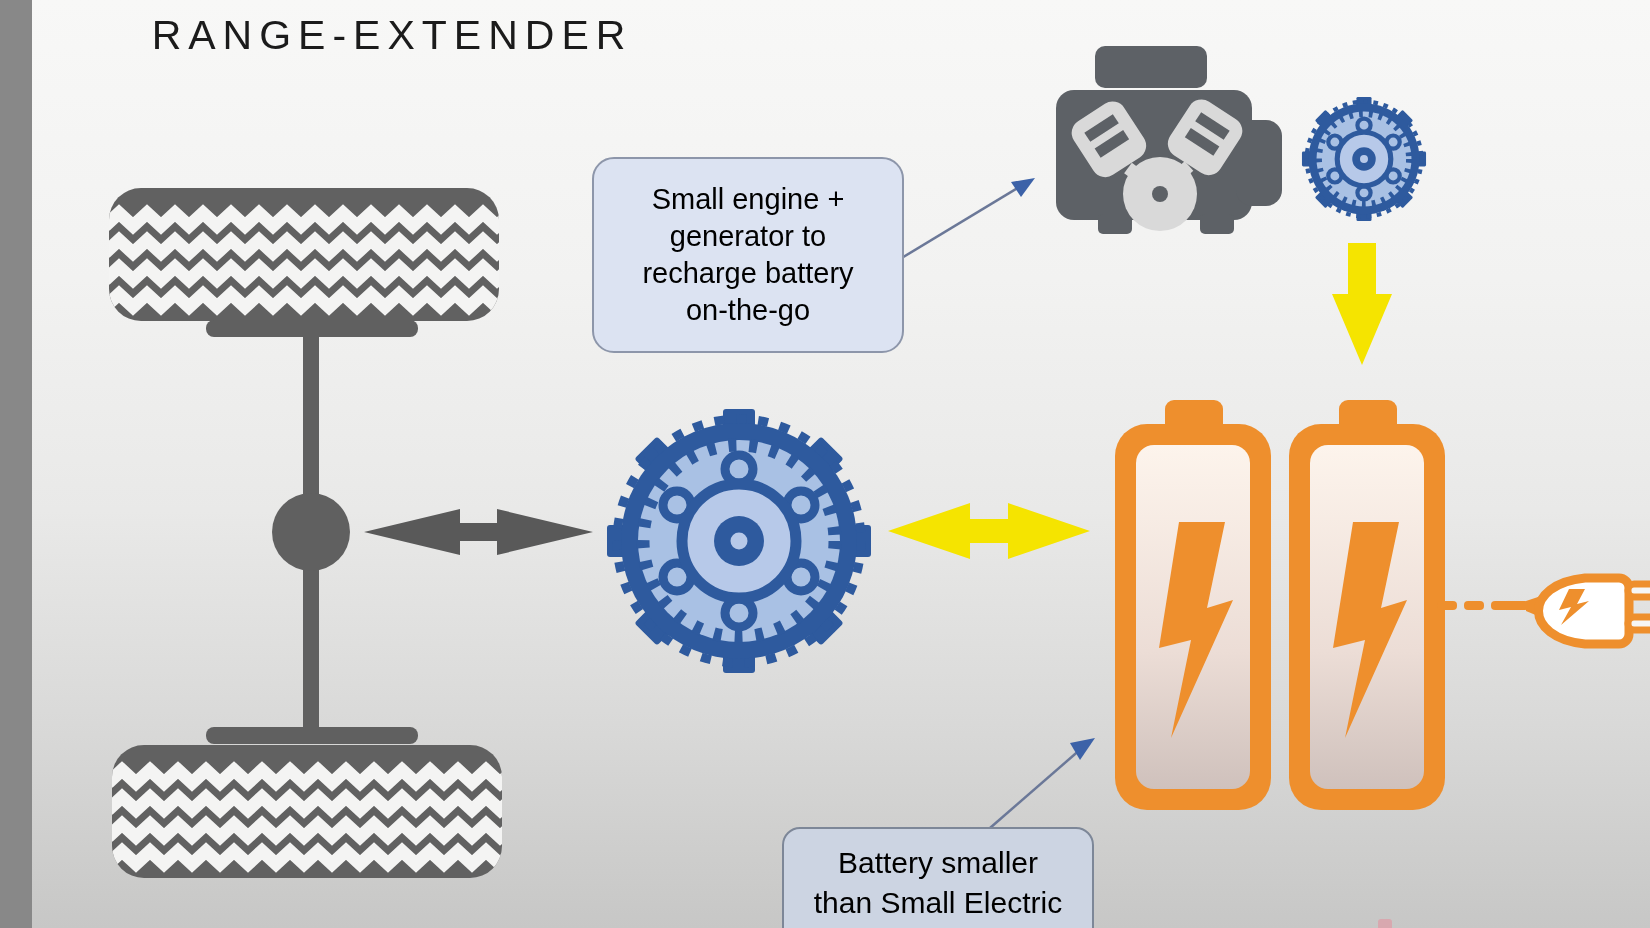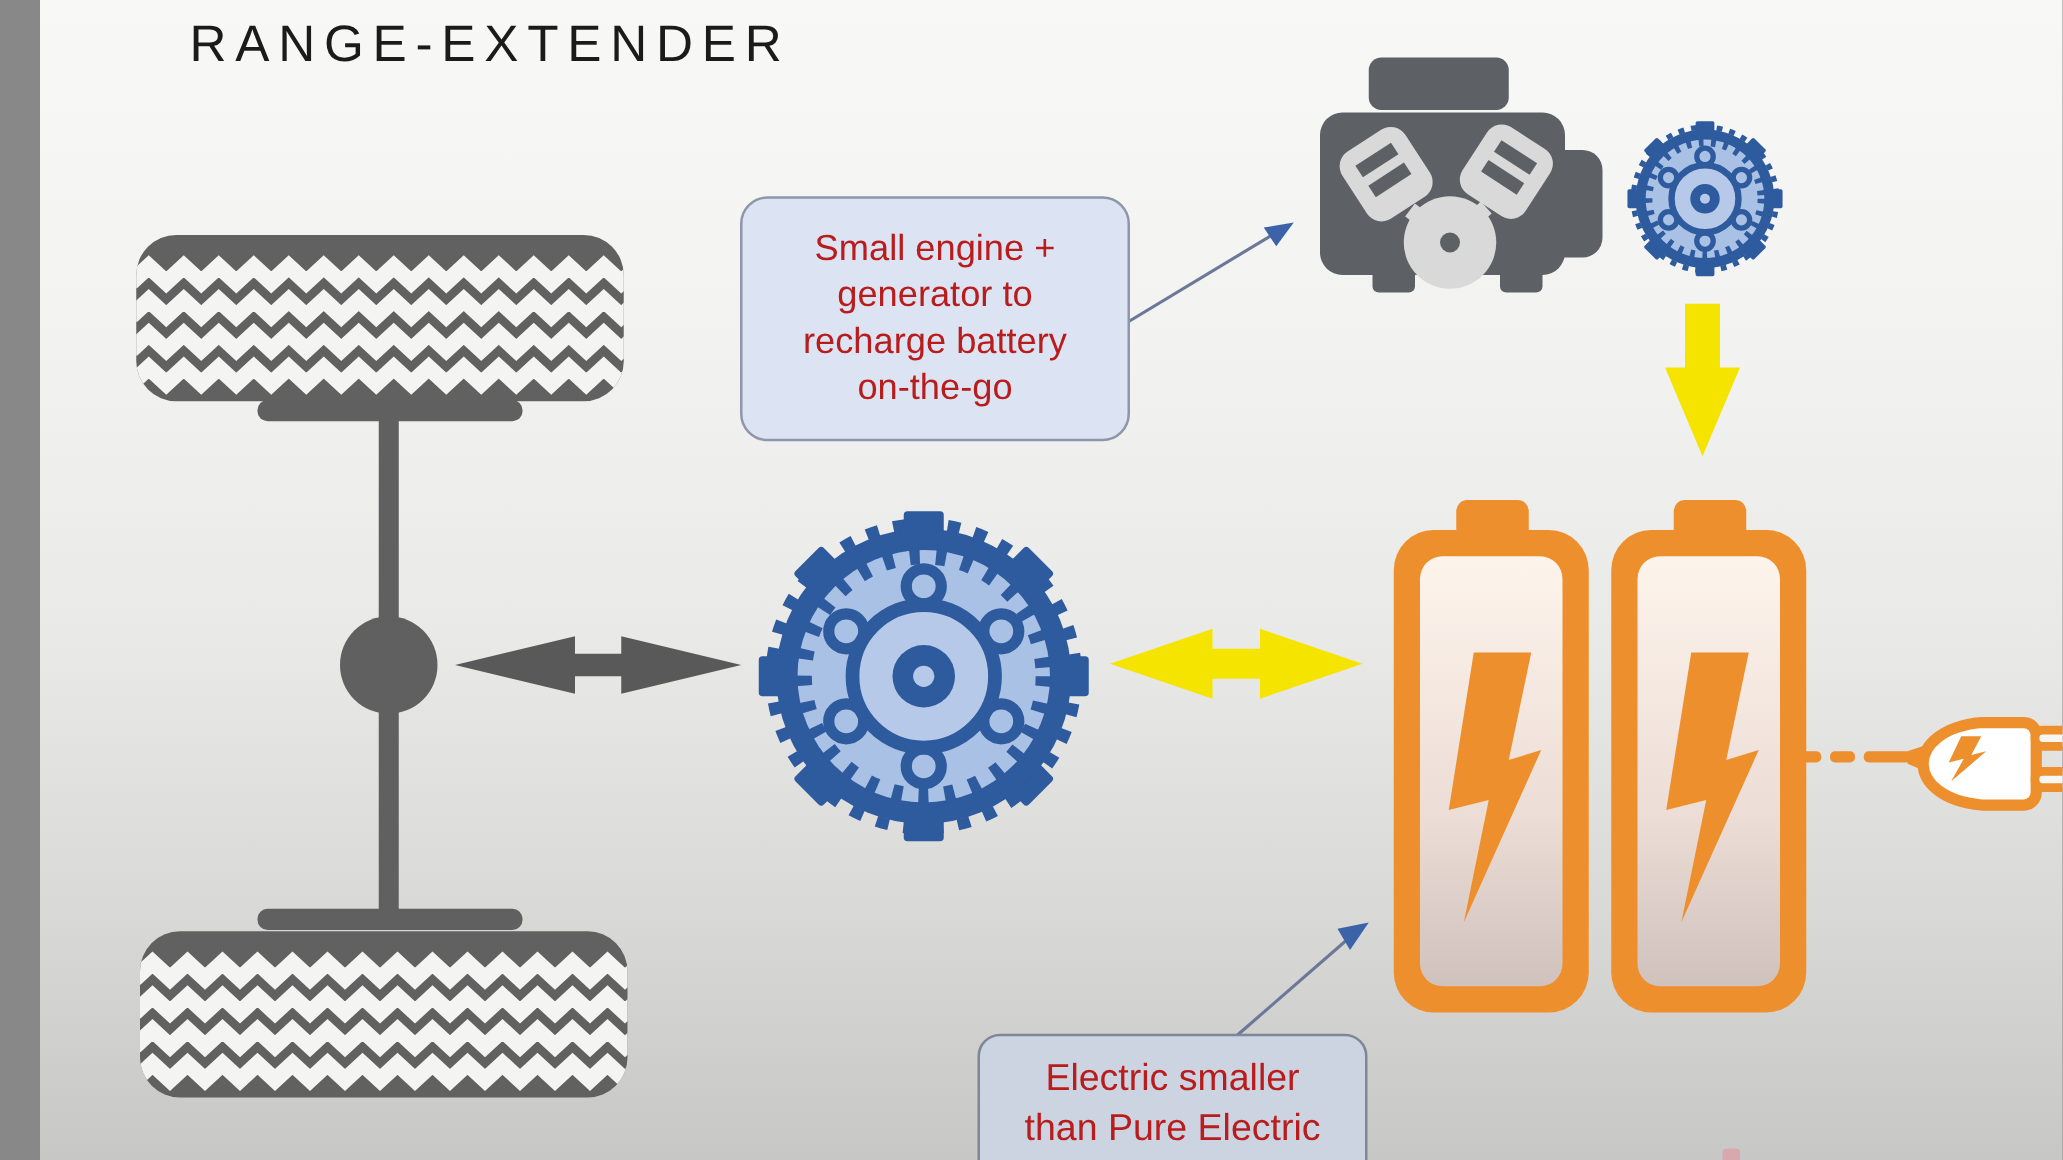--- a/index.html
+++ b/index.html
@@ -9,21 +9,21 @@
     font-family:"Liberation Sans", sans-serif;
     margin-left:32px;
   }
   .layer{position:absolute;left:0;top:0;}
   .title{
     position:absolute;left:95px;top:4px;width:530px;text-align:center;
     color:#1b1b1b;font-size:41px;letter-spacing:7px;line-height:62px;font-weight:400;
   }
   .callout{
     position:absolute;box-sizing:border-box;display:flex;align-items:center;justify-content:center;
-    text-align:center;color:#b91c1c;border-radius:22px;
+    text-align:center;color:#000000;border-radius:22px;
   }
   .callout.engine{
     left:560px;top:157px;width:312px;height:196px;
     background:#dce3f2;border:2px solid #8d96aa;font-size:29px;line-height:37px;padding:6px 34px;
   }
   .callout.battery{
     left:750px;top:827px;width:312px;height:132px;border-radius:18px;
     background:#ccd4e2;border:2px solid #7d8798;font-size:30px;line-height:40px;padding:4px 24px;
     align-items:flex-start;padding-top:14px;
   }
@@ -165,18 +165,18 @@
       <line x1="958" y1="828" x2="1050" y2="748" stroke="#6b7898" stroke-width="2.5"></line>
       <polygon fill="#3c62a8" points="1063,738 1048,760 1038,743"></polygon>
     </g>
   </svg>
 
   <div class="callout engine">
     <span>Small engine + generator to recharge battery on-the-go</span>
   </div>
 
   <div class="callout battery">
-    <span>Electric smaller than Pure Electric</span>
+    <span>Battery smaller than Small Electric</span>
   </div>
 
   <div class="artifact"></div>
 
 </div>
 
 </body></html>

